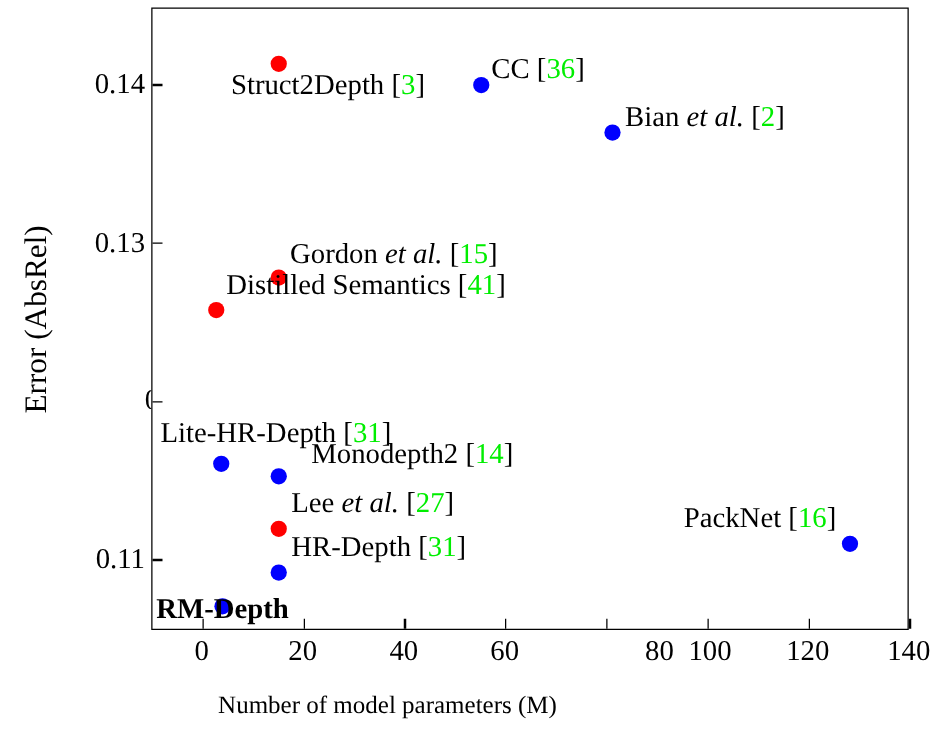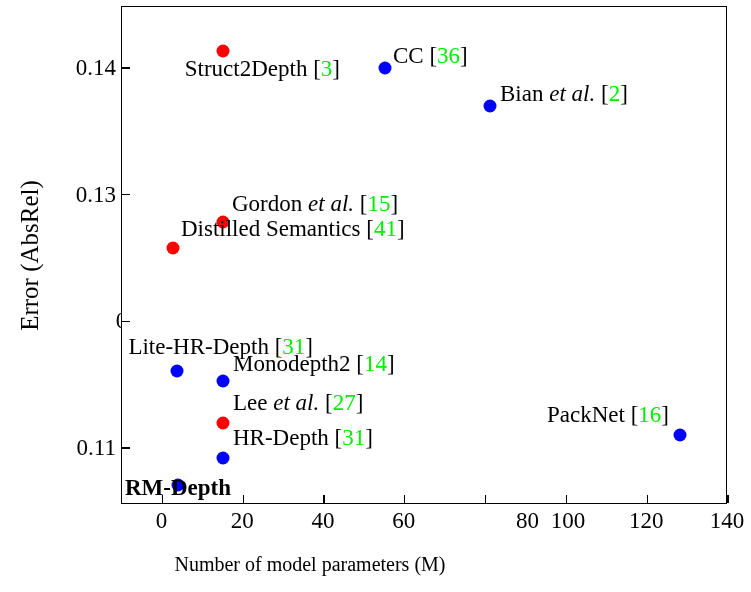--- a/index.html
+++ b/index.html
@@ -193,21 +193,21 @@
       <div class="xtick-label" style="left: 727px;">140</div>
     </div>
 
   <div id="annots-layer">
       <div class="annot align-right" style="left: 340px; top: 68px;"><span>Struct2Depth</span> <span class="cite-bracket">[</span><span class="cite">3</span><span class="cite-bracket">]</span></div>
       <div class="annot align-left" style="left: 393px; top: 55px;"><span>CC</span> <span class="cite-bracket">[</span><span class="cite">36</span><span class="cite-bracket">]</span></div>
       <div class="annot align-left" style="left: 500px; top: 93px;"><span>Bian</span> <span class="it">et al.</span> <span class="cite-bracket">[</span><span class="cite">2</span><span class="cite-bracket">]</span></div>
       <div class="annot align-left" style="left: 232px; top: 203px; font-family: Liberation Serif, serif;"><span>Gordon</span> <span class="it">et al.</span> <span class="cite-bracket">[</span><span class="cite">15</span><span class="cite-bracket">]</span></div>
       <div class="annot align-left" style="left: 181px; top: 228px;"><span>Distilled Semantics</span> <span class="cite-bracket">[</span><span class="cite">41</span><span class="cite-bracket">]</span></div>
       <div class="annot align-right" style="left: 313px; top: 324px; margin-top: 22px;"><span>Lite-HR-Depth</span> <span class="cite-bracket">[</span><span class="cite">31</span><span class="cite-bracket">]</span></div>
-      <div class="annot align-left" style="left: 233px; top: 363px;"><span>Monodepth2</span> <span class="cite-bracket">[</span><span class="cite">14</span><span class="cite-bracket">]</span></div>
+      <div class="annot align-left" style="left: 249px; top: 363px;"><span>Monodepth2</span> <span class="cite-bracket">[</span><span class="cite">14</span><span class="cite-bracket">]</span></div>
       <div class="annot align-left" style="left: 233px; top: 402px;"><span>Lee</span> <span class="it">et al.</span> <span class="cite-bracket">[</span><span class="cite">27</span><span class="cite-bracket">]</span></div>
       <div class="annot align-left" style="left: 233px; top: 437px;"><span>HR-Depth</span> <span class="cite-bracket">[</span><span class="cite">31</span><span class="cite-bracket">]</span></div>
       <div class="annot align-right" style="left: 669px; top: 414px;"><span>PackNet</span> <span class="cite-bracket">[</span><span class="cite">16</span><span class="cite-bracket">]</span></div>
       <div class="annot align-left bold" style="left: 125px; top: 487px;"><span>RM-Depth</span></div>
     </div>
 
   <div id="xlabel">Number of model parameters (M)</div>
   <div id="ylabel">Error (AbsRel)</div>
 
 </div>

